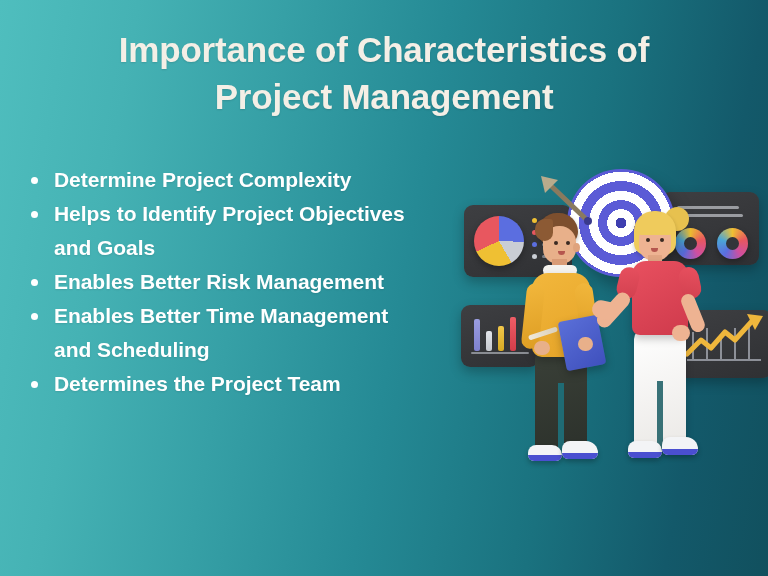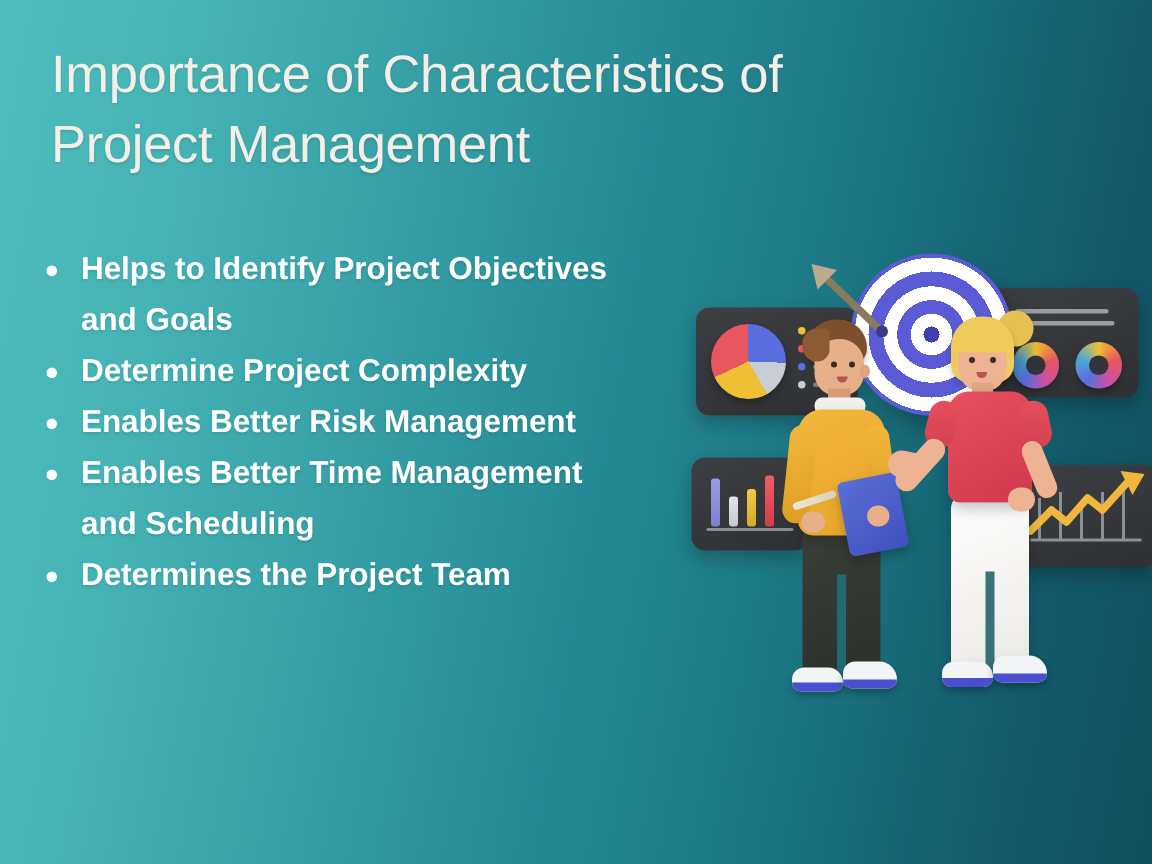--- a/index.html
+++ b/index.html
@@ -24,25 +24,25 @@
         #13596A 88%,
         #11505E 100%);
   }
 
   
   .title {
     position: absolute;
     top: 26px;
     left: 34px;
     width: 700px;
-    text-align: left;
+    text-align: center;
     color: #F4EFE6;
     font-size: 35px;
     line-height: 47px;
-    font-weight: normal;
+    font-weight: bold;
     letter-spacing: -0.2px;
     text-shadow: 0 1px 2px rgba(0,0,0,0.12);
     white-space: pre-line;
   }
 
   
   .bullets {
     position: absolute;
     top: 163px;
     left: 22px;
@@ -235,23 +235,23 @@
 </style>
 </head>
 <body>
 
 <div class="slide">
 
   <div class="title">Importance of Characteristics of
 Project Management</div>
 
   <ul class="bullets">
+    <li class="bullet-item">Determine Project Complexity</li>
     <li class="bullet-item">Helps to Identify Project Objectives
 and Goals</li>
-    <li class="bullet-item">Determine Project Complexity</li>
     <li class="bullet-item">Enables Better Risk Management</li>
     <li class="bullet-item">Enables Better Time Management
 and Scheduling</li>
     <li class="bullet-item">Determines the Project Team</li>
   </ul>
 
   <div class="illustration">
 
     <div class="panel panel-pie">
       <div class="pie"></div>

